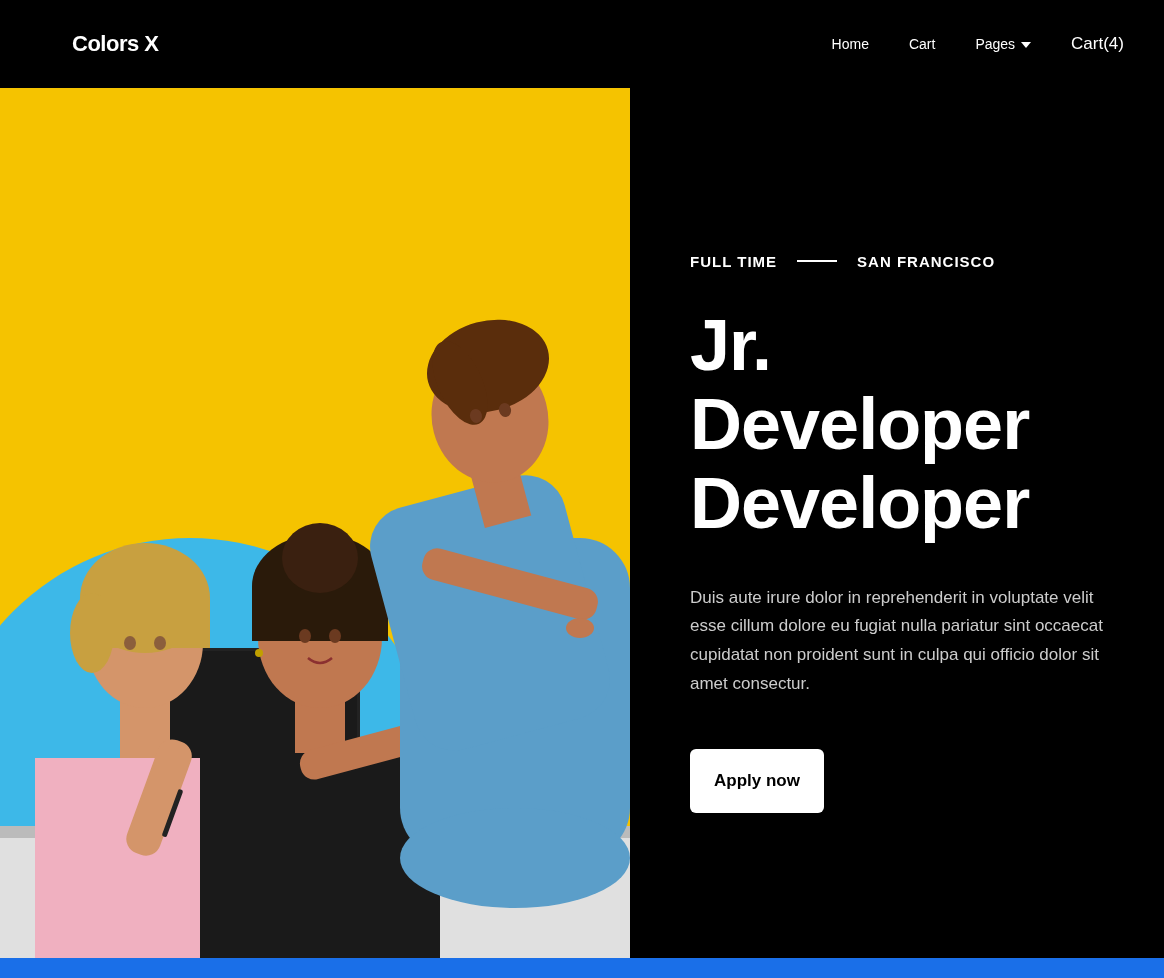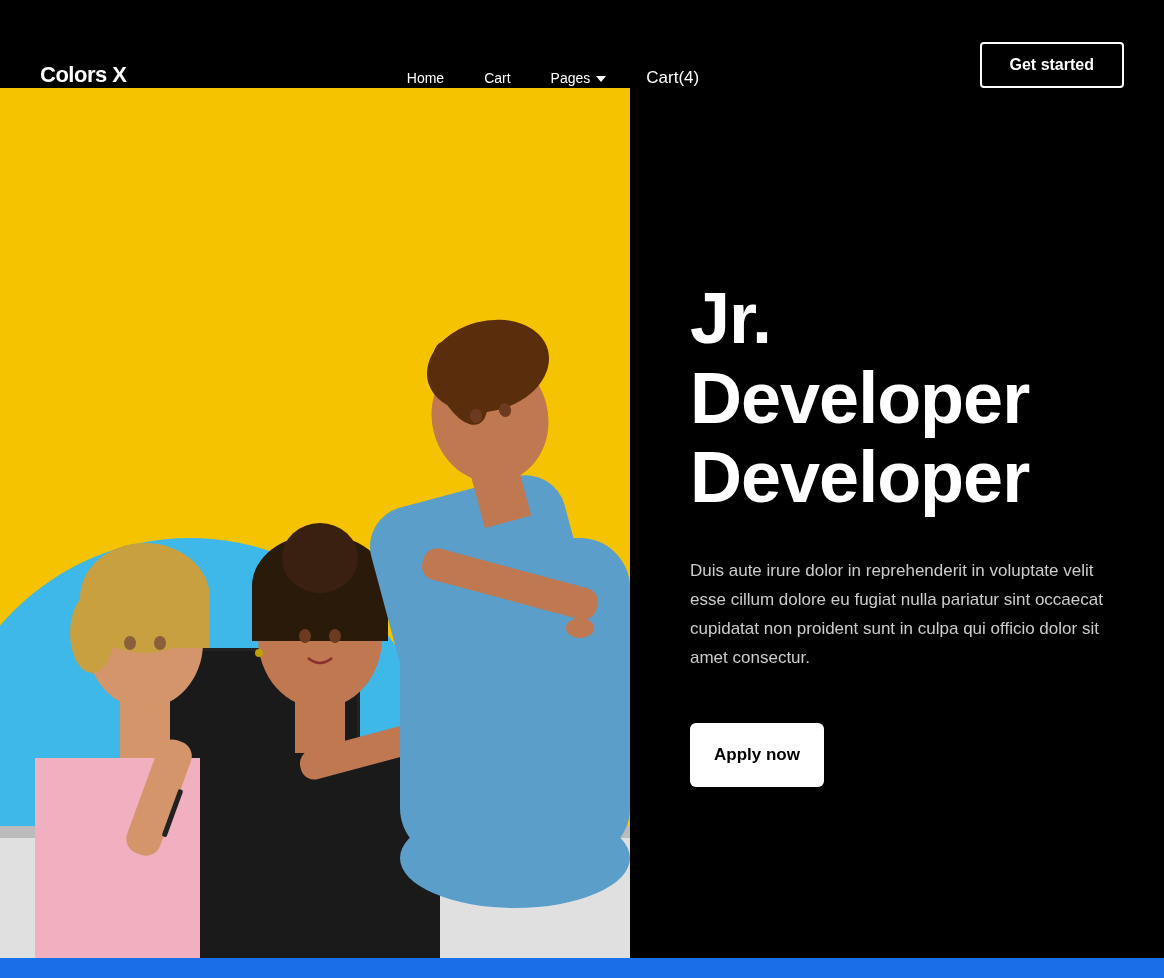--- a/index.html
+++ b/index.html
@@ -14,26 +14,27 @@
       color: #fff;
       width: 1164px;
       min-height: 978px;
       overflow-x: hidden;
     }
 
     
     nav {
       background: #000;
       display: flex;
-      align-items: flex-end;
+      align-items: center;
       justify-content: space-between;
       padding: 0 40px;
       height: 88px;
       position: relative;
       z-index: 10;
+      margin-left: 32px;
     }
 
     .nav-logo {
       font-size: 22px;
       font-weight: 900;
       color: #fff;
       letter-spacing: -0.5px;
     }
 
     .nav-links {
@@ -211,21 +212,20 @@
   <div class="nav-logo">Colors X</div>
   <div class="nav-links">
     <a class="nav-link">Home</a>
     <a class="nav-link">Cart</a>
     <div class="nav-pages">
       <span>Pages</span>
       <span class="chevron-down"></span>
     </div>
     <span class="nav-cart">Cart(4)</span>
   </div>
-  <button class="nav-cta">Get started</button>
 </nav>
 
 <section class="hero">
 
   <div class="hero-left">
     <div class="hero-bg-yellow"></div>
     <div class="hero-bg-blue-circle"></div>
 
     <svg style="position:absolute;bottom:0;left:0;width:630px;height:870px;z-index:2;" viewBox="0 0 630 870" xmlns="http://www.w3.org/2000/svg">
 
@@ -301,20 +301,25 @@
 
       <ellipse cx="580" cy="540" rx="14" ry="10" fill="#C07850"></ellipse>
 
       <circle cx="259" cy="565" r="4" fill="#C0A000"></circle>
 
     </svg>
   </div>
 
   <div class="hero-right">
 
+    <div class="job-meta">
+      <span class="job-type">FULL TIME</span>
+      <div class="job-separator"></div>
+      <span class="job-location">SAN FRANCISCO</span>
+    </div>
 
     <h1 class="job-title">
       <span>Jr. Developer</span><br>
       <span>Developer</span>
     </h1>
 
     <p class="job-description">Duis aute irure dolor in reprehenderit in voluptate velit esse cillum dolore eu fugiat nulla pariatur sint occaecat cupidatat non proident sunt in culpa qui officio dolor sit amet consectur.</p>
 
     <button class="apply-button">Apply now</button>
 

